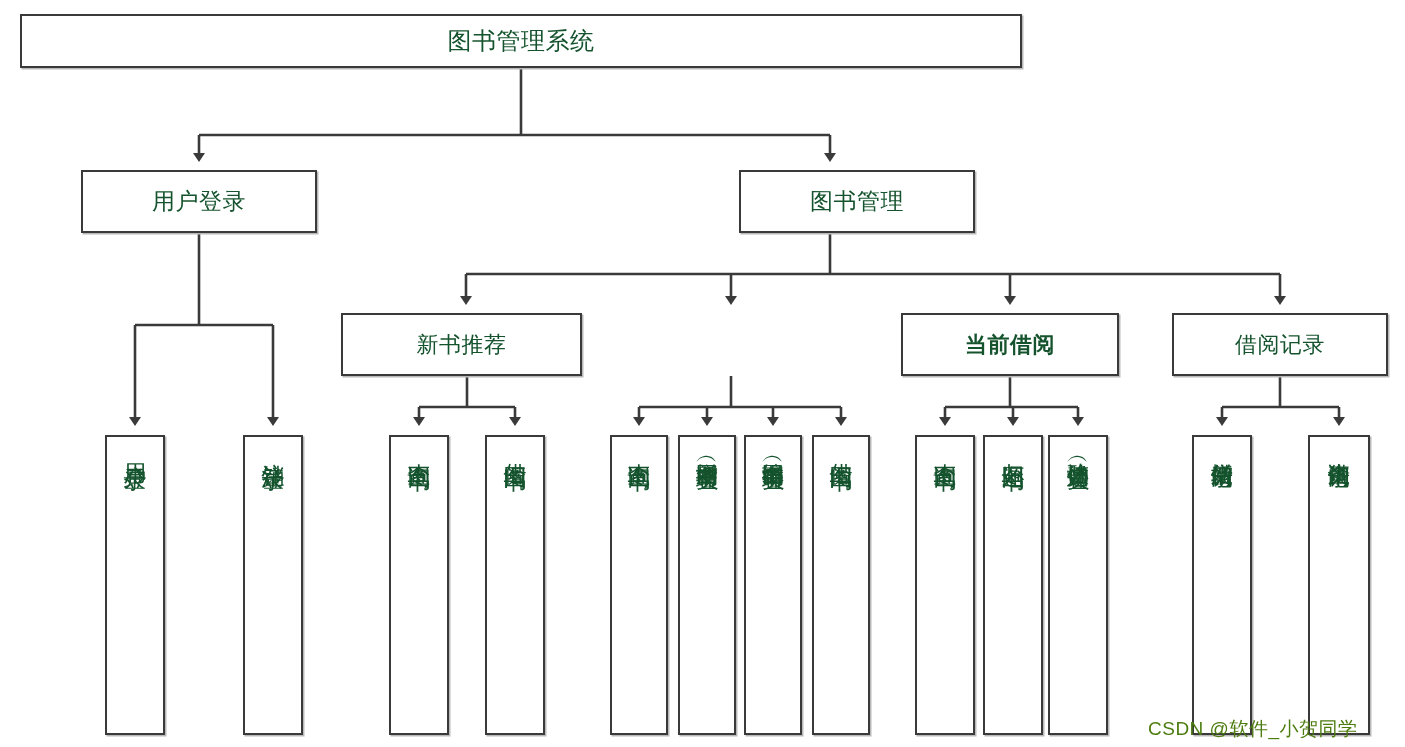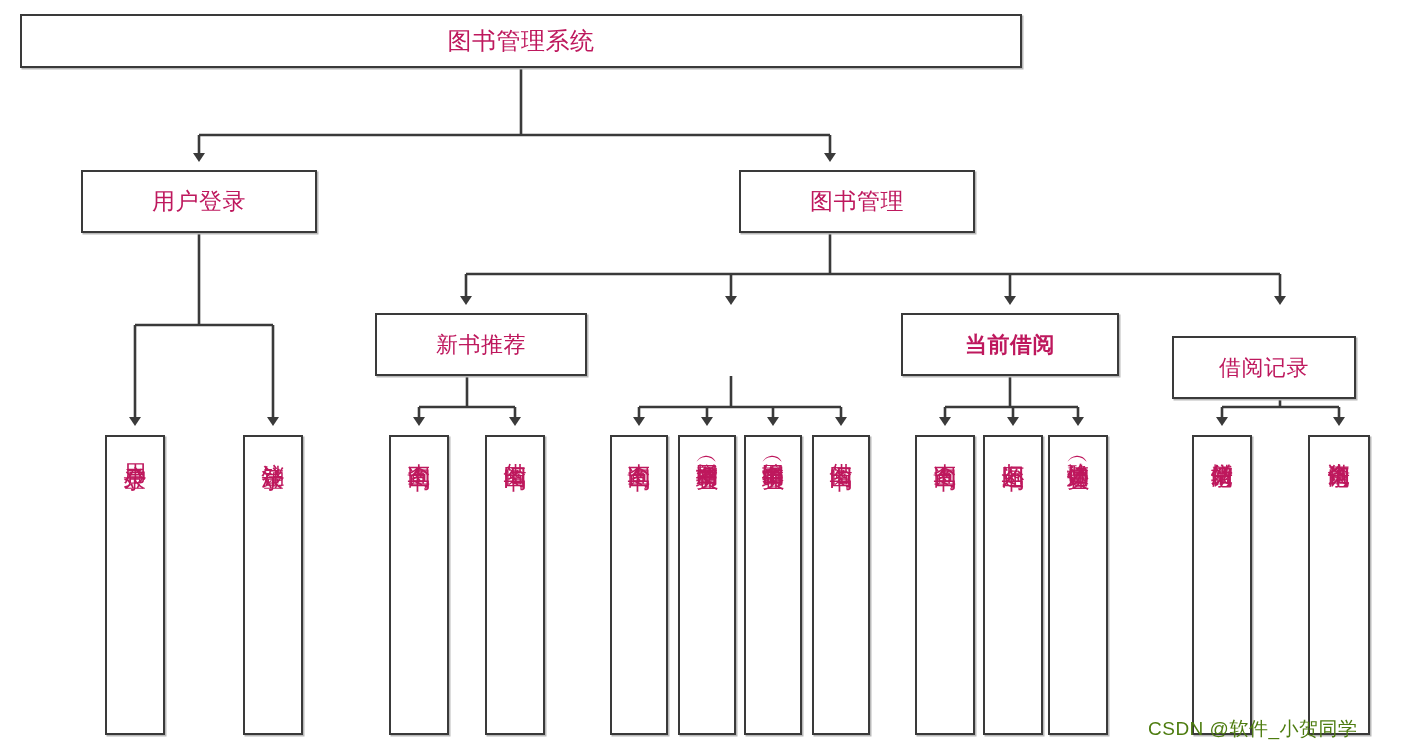--- a/index.html
+++ b/index.html
@@ -29,21 +29,21 @@
     position: absolute;
     box-sizing: border-box;
     background: #ffffff;
     border: 2px solid #3a3a3a;
     display: flex;
     align-items: center;
     justify-content: center;
     box-shadow: 1.5px 1.5px 0 0 #b9b9b9;
   }
   .node .label {
-    color: #be185d;
+    color: #14532d;
     text-align: center;
     line-height: 1.14;
     letter-spacing: 0.5px;
     white-space: nowrap;
   }
   .node-root .label { font-size: 24px; }
   .node-l2 .label   { font-size: 23px; }
   .node-l3 .label   { font-size: 22px; }
 
   .node-leaf {
@@ -132,27 +132,27 @@
     <span class="label">图书管理系统</span>
   </div>
 
   <div class="node node-l2" style="left: 81px; top: 170px; width: 236px; height: 63px;">
     <span class="label">用户登录</span>
   </div>
   <div class="node node-l2" style="left: 711px; top: 170px; width: 236px; height: 63px; margin-left: 28px;">
     <span class="label">图书管理</span>
   </div>
 
-  <div class="node node-l3" style="left: 375px; top: 313px; width: 212px; height: 63px;">
+  <div class="node node-l3" style="left: 341px; top: 313px; width: 241px; height: 63px;">
     <span class="label">新书推荐</span>
   </div>
   <div class="node node-l3" style="left: 901px; top: 313px; width: 218px; height: 63px; font-weight: bold;">
     <span class="label">当前借阅</span>
   </div>
-  <div class="node node-l3" style="left: 1172px; top: 313px; width: 184px; height: 63px; margin-top: 23px;">
+  <div class="node node-l3" style="left: 1172px; top: 313px; width: 216px; height: 63px;">
     <span class="label">借阅记录</span>
   </div>
 
   <div class="node node-leaf" style="left: 105px; top: 435px; width: 60px; height: 300px;">
     <span class="label">用户登录</span>
   </div>
   <div class="node node-leaf" style="left: 243px; top: 435px; width: 60px; height: 300px;">
     <span class="label">注销登录</span>
   </div>
   <div class="node node-leaf" style="left: 389px; top: 435px; width: 60px; height: 300px;">

